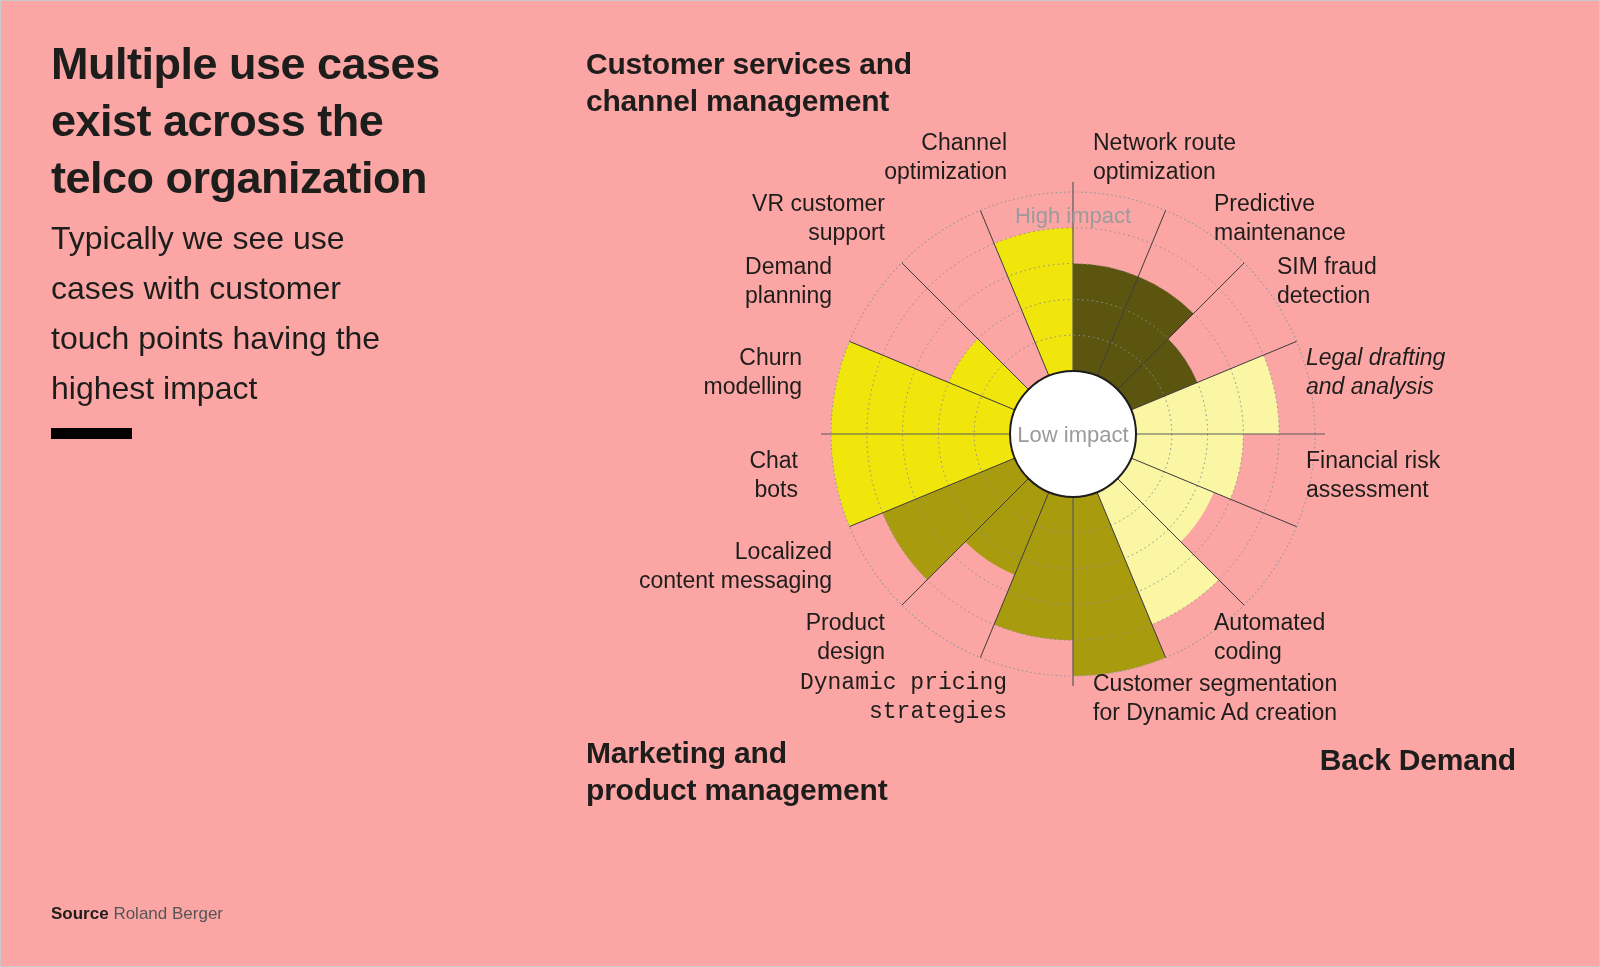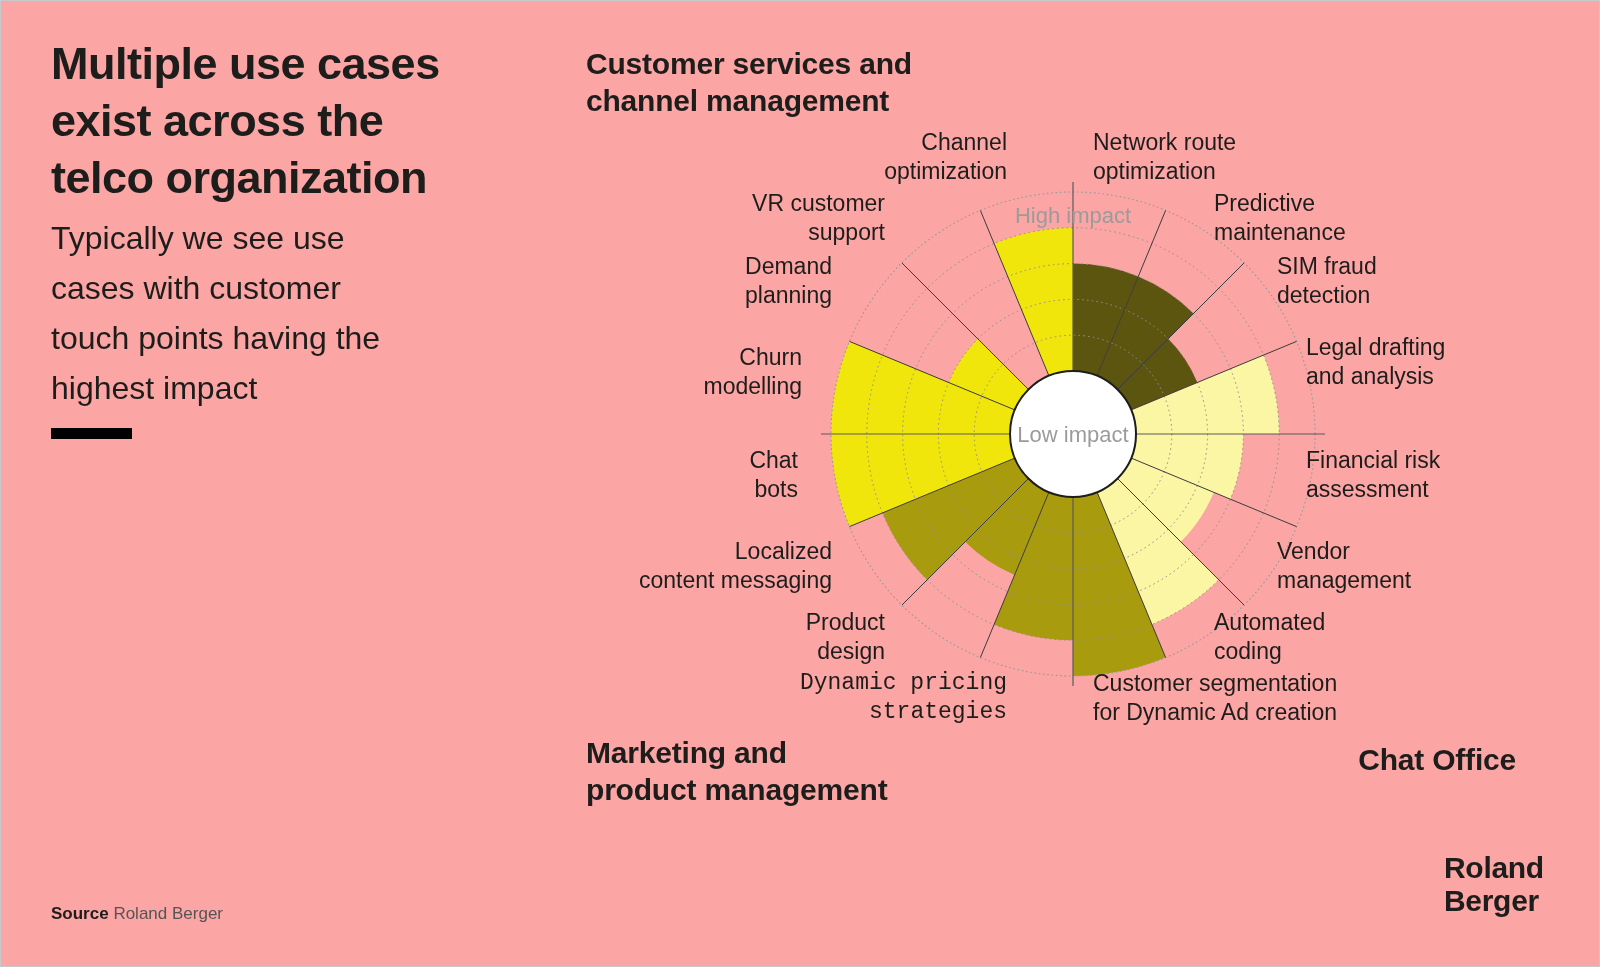--- a/index.html
+++ b/index.html
@@ -32,21 +32,21 @@
   <div class="subtitle pre">Typically we see use
 cases with customer
 touch points having the
 highest impact</div>
   <div class="dash"></div>
 
   <div class="qhdr pre" style="left:585px;top:44px;">Customer services and
 channel management</div>
   <div class="qhdr pre" style="left:585px;top:733px;">Marketing and
 product management</div>
-  <div class="qhdr r pre" style="right:83px;top:740px;">Chat Office</div>
+  <div class="qhdr r pre" style="right:83px;top:740px;">Back Demand</div>
 
   <div id="rose-wrap">
     <svg id="rose-svg" viewBox="0 0 534 534">
         <path d="M 267 96.60000000000002 A 170.39999999999998 170.39999999999998 0 0 1 332.2092568750113 109.57092766007676 L 291.10905623900067 208.79558945178894 A 63 63 0 0 0 267 204 Z" fill="#5C550F"></path>
         <path d="M 332.2092568750113 109.57092766007676 A 170.39999999999998 170.39999999999998 0 0 1 387.49099551418766 146.5090044858123 L 311.5477272147525 222.4522727852475 A 63 63 0 0 0 291.10905623900067 208.79558945178894 Z" fill="#5C550F"></path>
         <path d="M 362.1765727477093 171.82342725229068 A 134.6 134.6 0 0 1 391.3541850760192 215.4908100036589 L 325.20441054821106 242.89094376099933 A 63 63 0 0 0 311.5477272147525 222.4522727852475 Z" fill="#5C550F"></path>
         <path d="M 457.5039596038273 188.09067624631848 A 206.2 206.2 0 0 1 473.2 267 L 330 267 A 63 63 0 0 0 325.20441054821106 242.89094376099933 Z" fill="#FAF6A3"></path>
         <path d="M 437.4 267 A 170.39999999999998 170.39999999999998 0 0 1 424.4290723399232 332.2092568750113 L 325.20441054821106 291.10905623900067 A 63 63 0 0 0 330 267 Z" fill="#FAF6A3"></path>
         <path d="M 407.8916287079712 325.3592234356762 A 152.5 152.5 0 0 1 374.8337841309485 374.8337841309485 L 311.5477272147525 311.5477272147525 A 63 63 0 0 0 325.20441054821106 291.10905623900067 Z" fill="#FAF6A3"></path>
         <path d="M 412.8054182806661 412.8054182806661 A 206.2 206.2 0 0 1 345.9093237536815 457.5039596038273 L 291.10905623900067 325.20441054821106 A 63 63 0 0 0 311.5477272147525 311.5477272147525 Z" fill="#FAF6A3"></path>
@@ -84,26 +84,24 @@
         <text x="267" y="275" text-anchor="middle" fill="#9b9b9b" font-size="22" font-family="Liberation Sans, sans-serif">Low impact</text>
       </svg>
   </div>
 
   <div class="slabel l pre" style="left:1092px;top:127px;">Network route
 optimization</div>
   <div class="slabel l pre" style="left:1213px;top:188px;">Predictive
 maintenance</div>
   <div class="slabel l pre" style="left:1276px;top:251px;">SIM fraud
 detection</div>
-  <div class="slabel l pre" style="left:1305px;top:332px;">Legal drafting
+  <div class="slabel l pre" style="left:1305px;top:342px;font-style:italic;">Legal drafting
 and analysis</div>
   <div class="slabel l pre" style="left:1305px;top:445px;">Financial risk
 assessment</div>
-  <div class="slabel l pre" style="left:1276px;top:536px;">Vendor
-management</div>
   <div class="slabel l pre" style="left:1213px;top:607px;">Automated
 coding</div>
   <div class="slabel l pre" style="left:1092px;top:668px;">Customer segmentation
 for Dynamic Ad creation</div>
   <div class="slabel r pre" style="right:592px;top:668px;font-family:Liberation Mono, monospace;">Dynamic pricing
 strategies</div>
   <div class="slabel r pre" style="right:714px;top:607px;">Product
 design</div>
   <div class="slabel r pre" style="right:767px;top:536px;">Localized
 content messaging</div>
@@ -112,16 +110,14 @@
   <div class="slabel r pre" style="right:797px;top:342px;">Churn
 modelling</div>
   <div class="slabel r pre" style="right:767px;top:251px;">Demand
 planning</div>
   <div class="slabel r pre" style="right:714px;top:188px;">VR customer
 support</div>
   <div class="slabel r pre" style="right:592px;top:127px;">Channel
 optimization</div>
 
   <div class="footer-src"><span class="b">Source</span> <span class="v">Roland Berger</span></div>
-  <div class="logo pre">Roland
-Berger</div>
 
 </div>
 
 </body></html>

